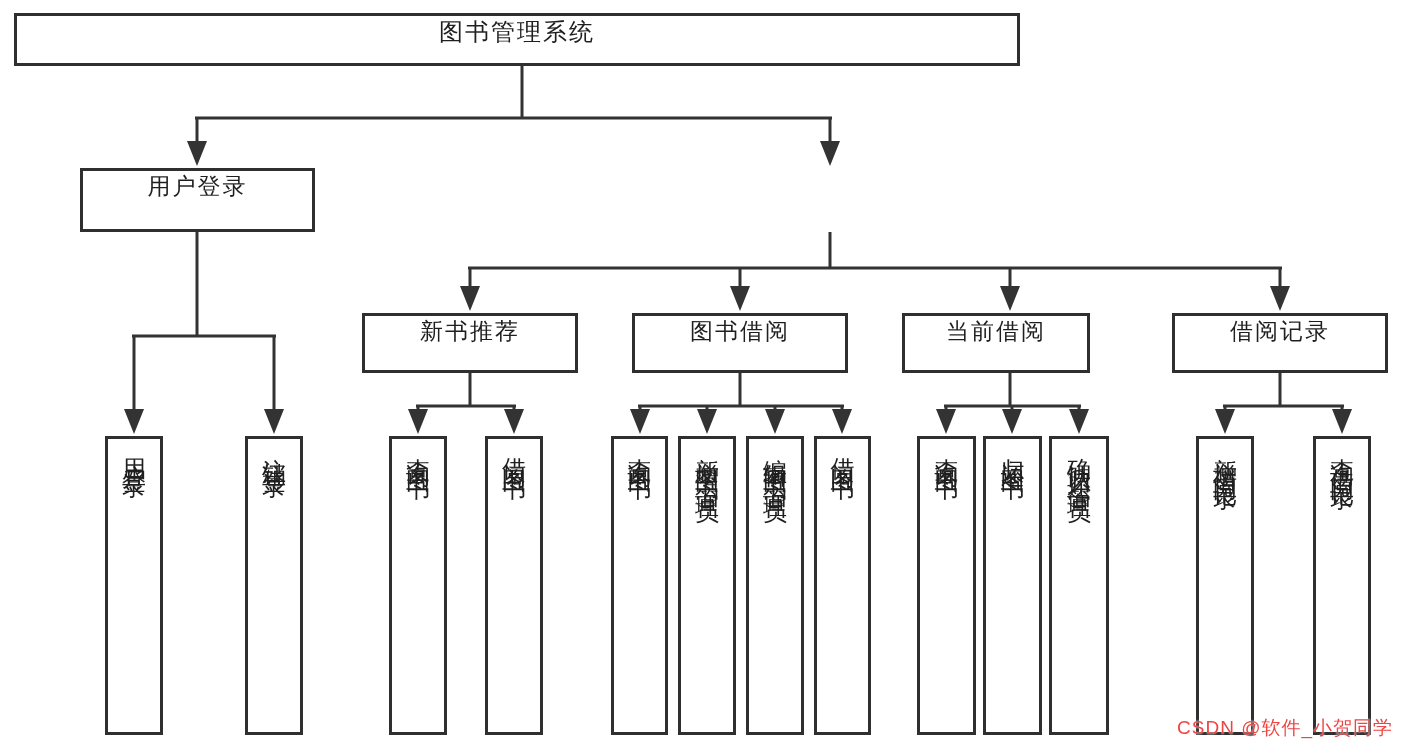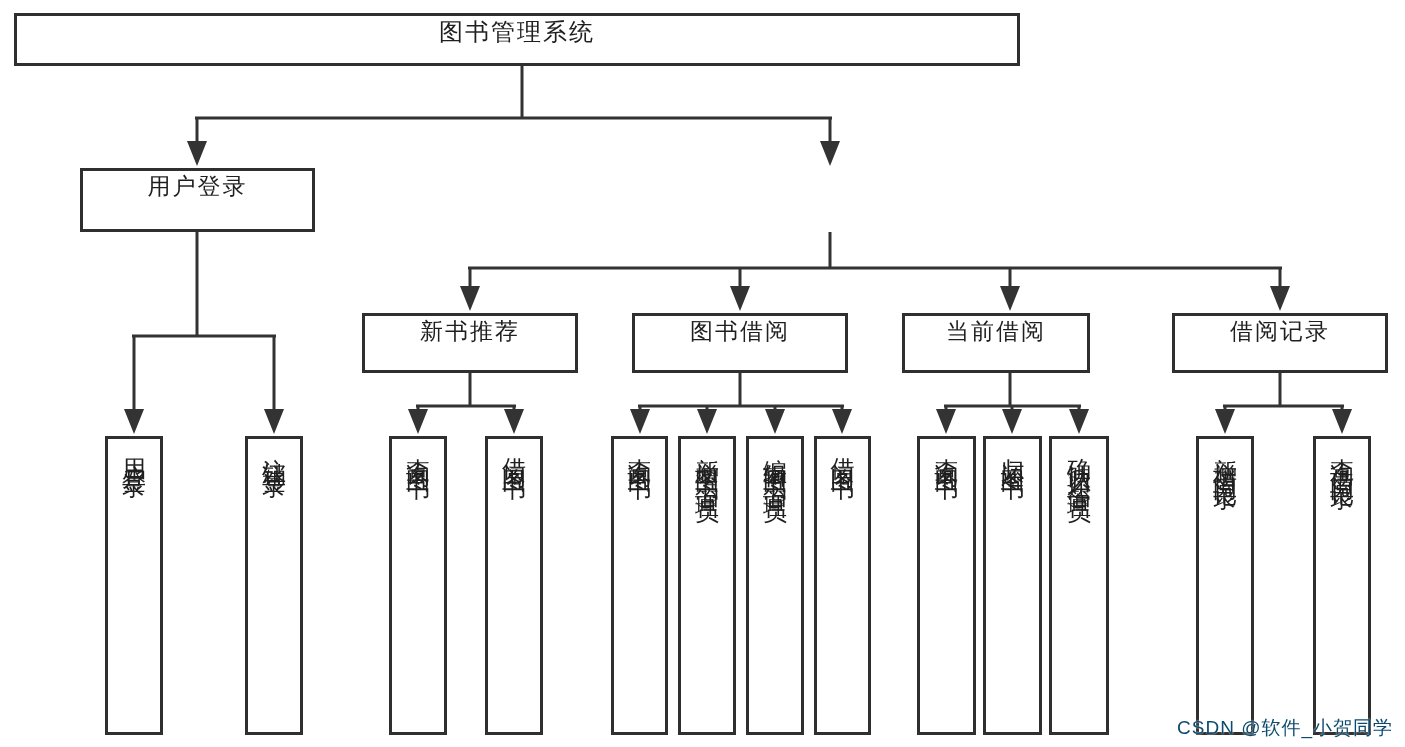--- a/index.html
+++ b/index.html
@@ -48,21 +48,21 @@
     text-orientation: mixed;
     font-size: 24px;
     letter-spacing: 6px;
     white-space: nowrap;
   }
   #watermark {
     position: absolute;
     right: 12px;
     bottom: 6px;
     font-size: 19px;
-    color: #0c4a6e;
+    color: #ef4444;
     letter-spacing: 1px;
     z-index: 3;
     text-shadow: 0 0 2px #ffffff;
   }
   .wire {
     stroke: #333333;
     stroke-width: 3;
     fill: none;
   }
   .head {

